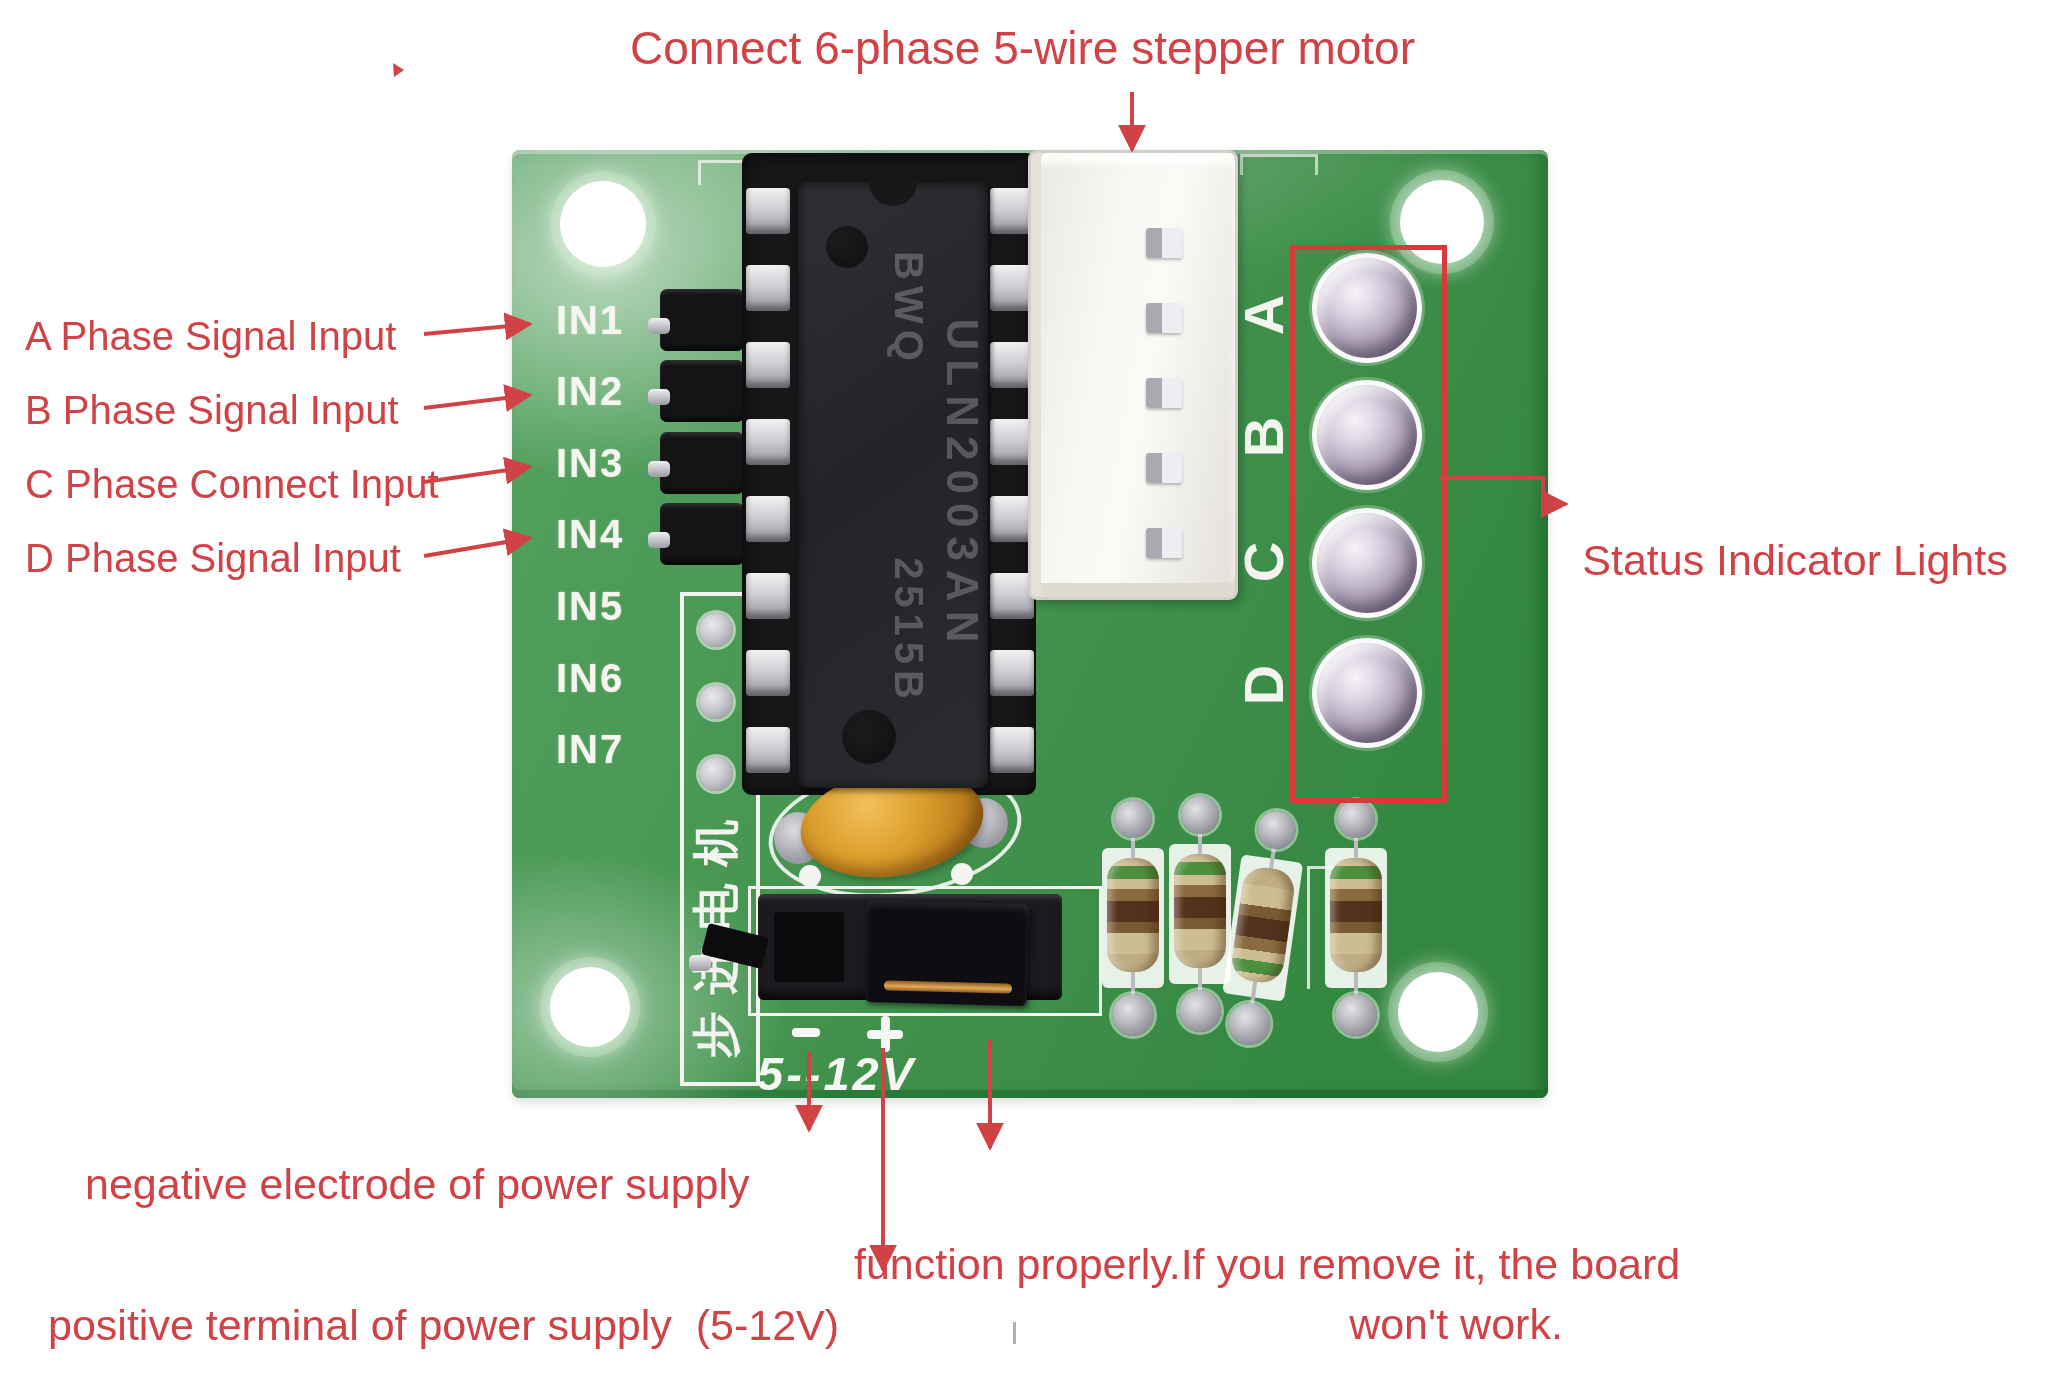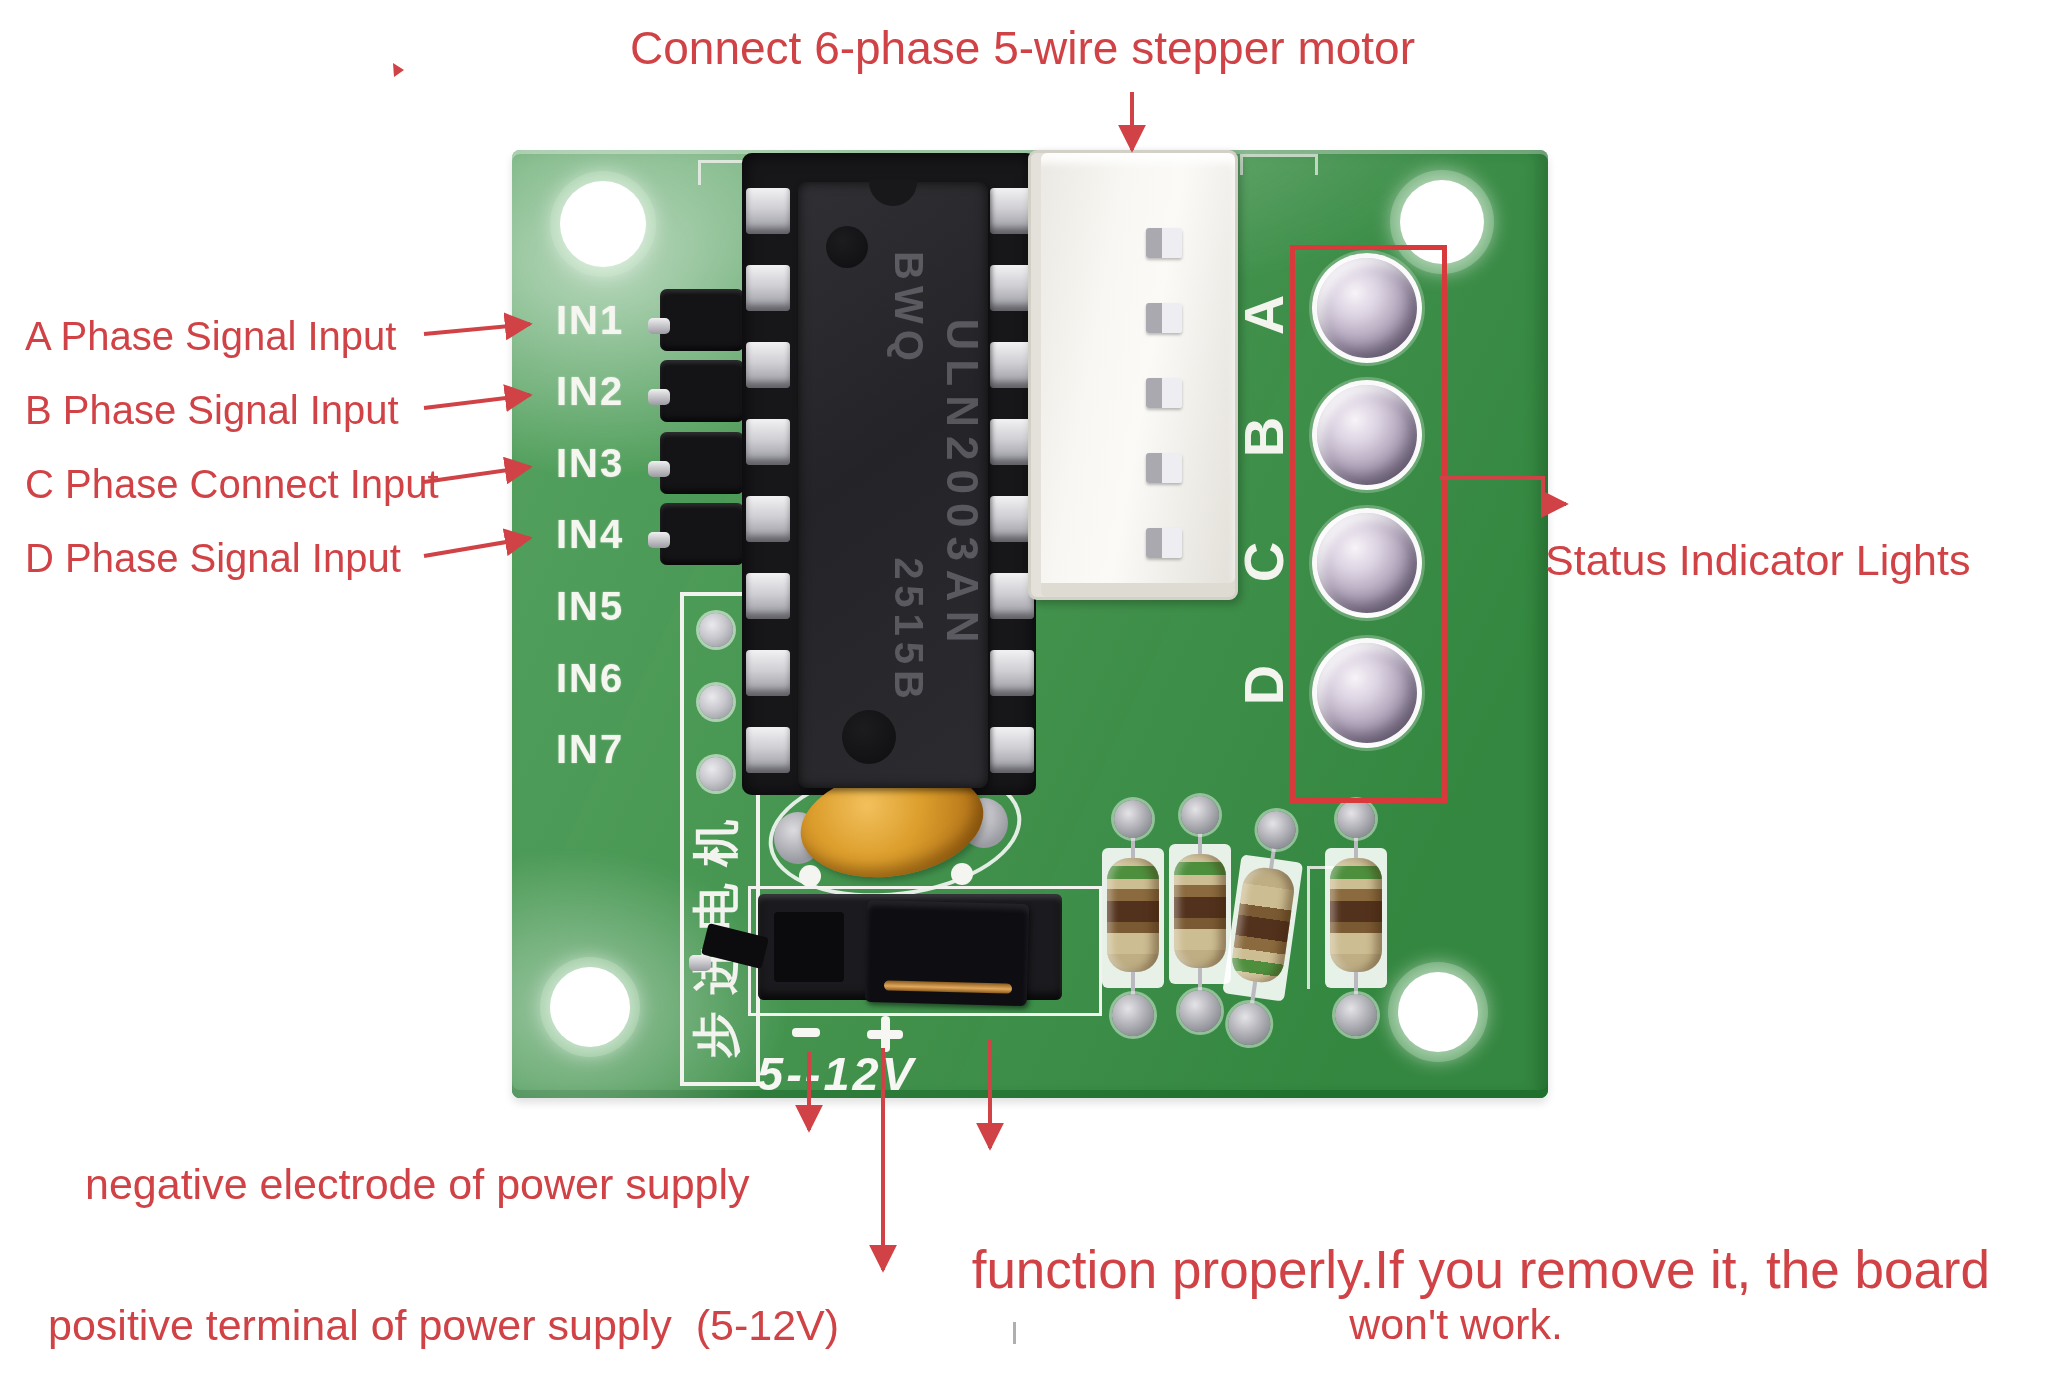--- a/index.html
+++ b/index.html
@@ -258,26 +258,26 @@
   </div>
   <div id="res-silk-bracket"></div>
 
   <div class="red" style="left:615px;top:22px;width:815px;text-align:center;font-size:46px">Connect 6-phase 5-wire stepper motor</div>
 
   <div class="red" style="left:25px;top:313px;font-size:40px">A Phase Signal Input</div>
   <div class="red" style="left:25px;top:387px;font-size:40px">B Phase Signal Input</div>
   <div class="red" style="left:25px;top:461px;font-size:40px">C Phase Connect Input</div>
   <div class="red" style="left:25px;top:535px;font-size:40px">D Phase Signal Input</div>
 
-  <div class="red" style="left:1545px;top:536px;width:500px;text-align:left;font-size:43px">Status Indicator Lights</div>
+  <div class="red" style="left:1545px;top:536px;width:500px;text-align:center;font-size:43px">Status Indicator Lights</div>
 
   <div class="red" style="left:85px;top:1160px;font-size:43px">negative electrode of power supply</div>
   <div class="red" style="left:48px;top:1301px;font-size:43px">positive terminal of power supply  (5-12V)</div>
 
-  <div class="red" style="left:890px;top:1240px;width:1100px;text-align:right;font-size:53px">function properly.If you remove it, the board</div>
+  <div class="red" style="left:854px;top:1240px;width:1100px;text-align:left;font-size:43px">function properly.If you remove it, the board</div>
   <div class="red" style="left:906px;top:1300px;width:1100px;text-align:center;font-size:43px">won't work.</div>
 
   <div id="gray-tick"></div>
 
   <svg id="arrow-svg" width="2048" height="1391" viewBox="0 0 2048 1391">
     <defs>
       <marker id="ah" viewBox="0 0 10 10" refX="9" refY="5" markerWidth="7" markerHeight="7" orient="auto">
         <path d="M0,0 L10,5 L0,10 z" fill="#d04245"></path>
       </marker>
     </defs>

